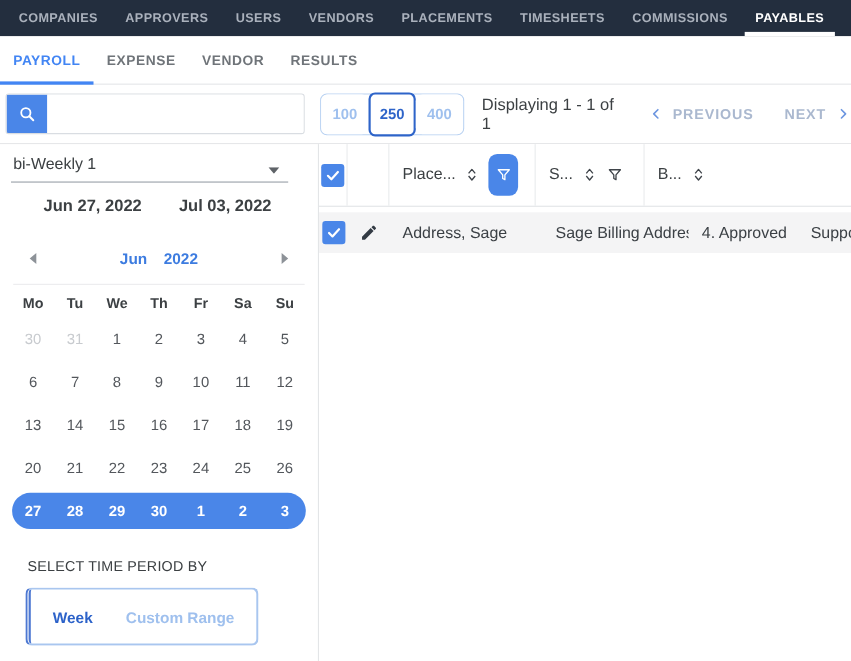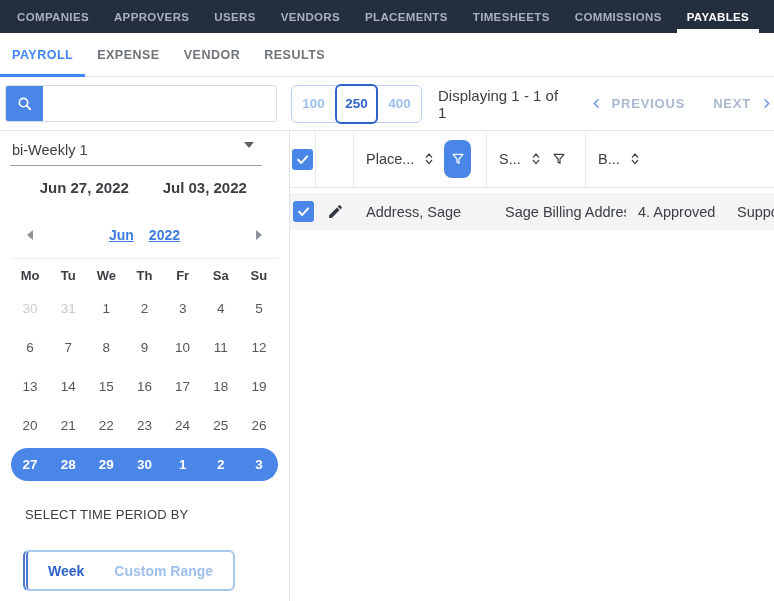--- a/index.html
+++ b/index.html
@@ -34,43 +34,43 @@
   .pg-label{font-size:13px;font-weight:700;letter-spacing:.8px;color:#aab8cf;cursor:pointer;}
   .pg-label.prev{margin-left:8px;}
   .pg-label.next{margin-left:28px;margin-right:8px;}
 
   
   .main{display:flex;height:470px;}
   .sidebar{flex:0 0 290px;border-right:1px solid #e3e5e7;overflow:hidden;}
   .tablearea{flex:1;overflow:hidden;background:#fff;min-width:0;}
 
   
-  .select{margin:8px 27px 0 10px;display:flex;align-items:flex-start;justify-content:space-between;padding:3px 8px 7px 2px;border-bottom:1px solid #989fa7;font-size:14.5px;color:#3c4043;cursor:pointer;}
+  .select{margin:8px 27px 0 10px;display:flex;align-items:flex-end;justify-content:space-between;padding:3px 8px 7px 2px;border-bottom:1px solid #989fa7;font-size:14.5px;color:#3c4043;cursor:pointer;}
   .dates{display:flex;margin-top:13px;padding:0 24px;}
   .dates span{flex:1;text-align:center;font-size:15px;font-weight:700;color:#3c4043;}
 
   .cal{padding:0 11px;}
   .cal-head{margin-top:28px;display:flex;align-items:center;padding:0 16px;height:22px;}
   .cal-title{flex:1;display:flex;justify-content:center;gap:15px;}
-  .cal-link{color:#3d7ce0;font-weight:700;font-size:14px;cursor:pointer;text-decoration:underline;}
+  .cal-link{color:#3d7ce0;font-weight:700;font-size:14px;cursor:pointer;}
   .cal-arrow{width:0;height:0;border-top:5px solid transparent;border-bottom:5px solid transparent;cursor:pointer;}
   .cal-arrow.left{border-right:6px solid #8d9298;}
   .cal-arrow.right{border-left:6px solid #8d9298;}
   .cal-divider{height:1px;background:#ececee;margin:12px 1px 2px;}
   .cal-row{display:flex;height:39px;align-items:center;}
   .cal-row.wd{height:28px;margin-top:2px;}
   .cal-cell{flex:1;text-align:center;font-size:13.5px;color:#53575c;cursor:pointer;}
   .wd .cal-cell{font-weight:700;color:#3c4043;font-size:13px;cursor:default;}
   .cal-cell.muted{color:#c8cbcf;}
   .cal-row.selected{position:relative;}
   .cal-row.selected::before{content:"";position:absolute;left:0;right:0;top:3px;bottom:3px;background:#4a86e8;border-radius:17px;}
   .cal-row.selected .cal-cell{position:relative;color:#fff;font-weight:700;}
 
   .tp-label{margin:23px 0 0 25px;font-size:13px;color:#3c4043;letter-spacing:.2px;}
-  .tp-group{margin:28px 0 0 23px;display:inline-flex;align-items:center;height:41px;border:2px solid #a9c6ef;border-left:5px double #4d78d2;border-radius:6px;padding:0 5px;}
+  .tp-group{margin:12px 0 0 23px;display:inline-flex;align-items:center;height:53px;border:2px solid #a9c6ef;border-left:5px double #4d78d2;border-radius:6px;padding:0 5px;}
   .tp-opt{padding:0 15px;font-size:14px;font-weight:700;cursor:pointer;background:none;border:none;font-family:inherit;}
   .tp-opt.selected{color:#2c62c9;}
   .tp-opt.unselected{color:#9fc0ee;}
 
   
   .thead{display:flex;height:57px;border-bottom:1px solid #e2e4e6;background:#fff;}
   .hcell{display:flex;align-items:center;border-right:1px solid #e9ebed;height:100%;gap:7px;padding:0 4px 0 12px;font-size:14.5px;color:#3c4043;overflow:hidden;flex:0 0 auto;}
   .c-check{width:26px;justify-content:center;padding:0;}
   .c-edit{width:38px;justify-content:center;padding:0;}
   .c-user{width:139px;}

